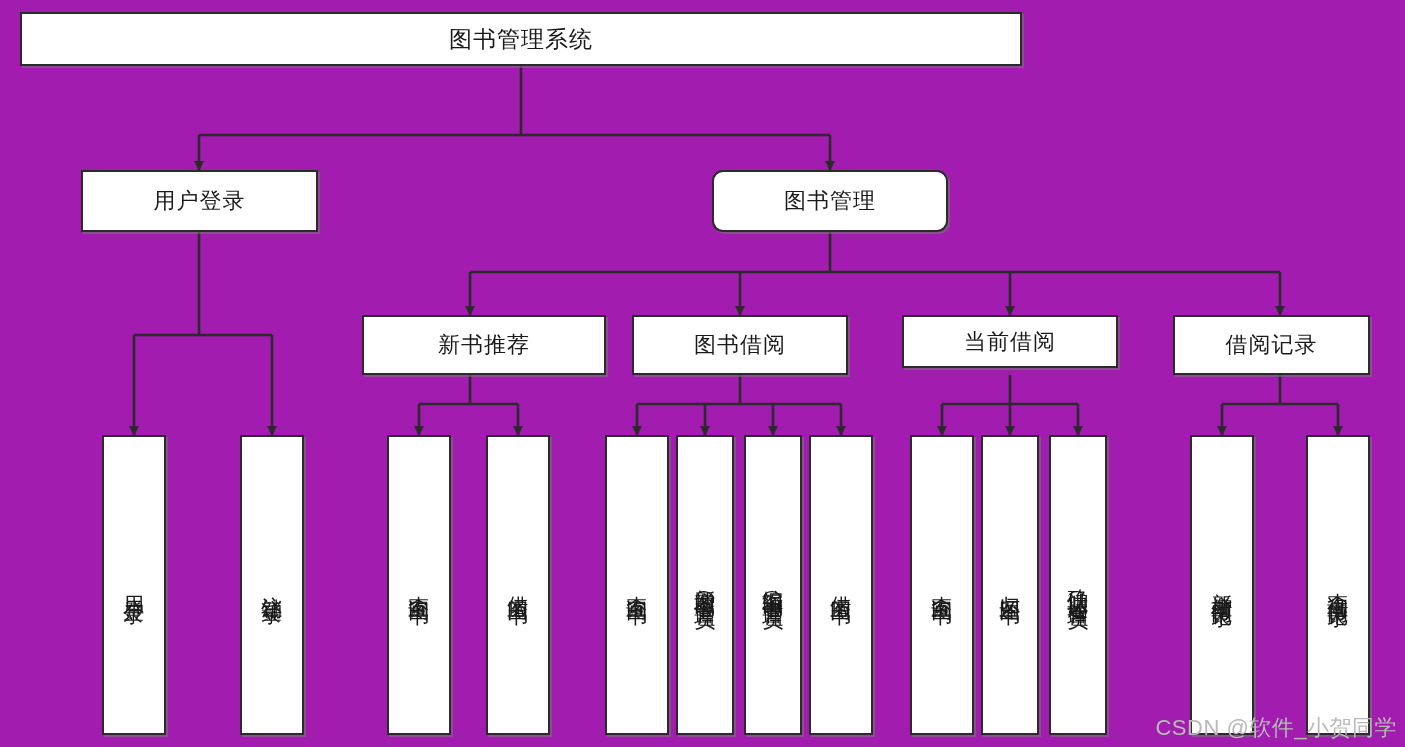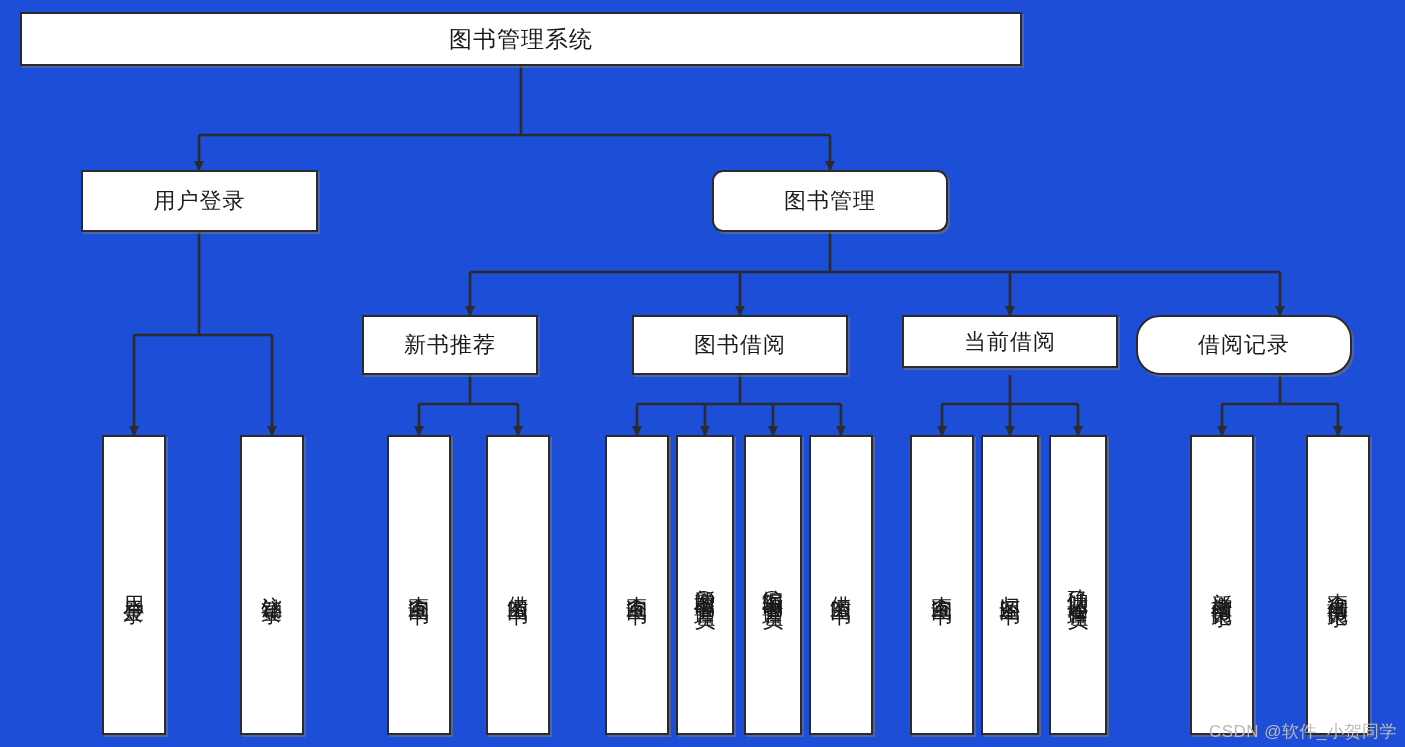--- a/index.html
+++ b/index.html
@@ -7,21 +7,21 @@
     padding: 0;
     background: #ffffff;
   }
   body {
     font-family: "Liberation Sans", "DejaVu Sans", sans-serif;
   }
   #canvas {
     position: relative;
     width: 1405px;
     height: 747px;
-    background: #1d4ed8;
+    background: #a21caf;
     overflow: hidden;
   }
   svg#wires {
     position: absolute;
     left: 0;
     top: 0;
     width: 1405px;
     height: 747px;
     pointer-events: none;
   }
@@ -52,21 +52,21 @@
     font-size: 21px;
     line-height: 1.3;
     letter-spacing: 3px;
     white-space: nowrap;
   }
   .node.root .label { font-size: 23px; }
   #watermark {
     position: absolute;
     right: 8px;
     bottom: 4px;
-    font-size: 17px;
+    font-size: 22px;
     color: #b9b9b9;
     white-space: nowrap;
     letter-spacing: 0.5px;
   }
 </style>
 </head>
 <body>
 
 <div id="canvas">
 
@@ -124,30 +124,30 @@
     <span class="label">图书管理系统</span>
   </div>
 
   <div class="node" style="left:81px; top:170px; width:237px; height:62px;">
     <span class="label">用户登录</span>
   </div>
   <div class="node" style="left:712px; top:170px; width:236px; height:62px;border-radius:11px;">
     <span class="label">图书管理</span>
   </div>
 
-  <div class="node" style="left:362px; top:315px; width:176px; height:60px;">
+  <div class="node" style="left:362px; top:315px; width:244px; height:60px;">
     <span class="label">新书推荐</span>
   </div>
   <div class="node" style="left:632px; top:315px; width:216px; height:60px;">
     <span class="label">图书借阅</span>
   </div>
   <div class="node" style="left:902px; top:315px; width:216px; height:53px;">
     <span class="label">当前借阅</span>
   </div>
-  <div class="node" style="left:1136px; top:315px; width:216px; height:60px;border-radius:24px;">
+  <div class="node" style="left:1173px; top:315px; width:197px; height:60px;">
     <span class="label">借阅记录</span>
   </div>
 
   <div class="node vertical" style="left:102px; top:435px; width:64px; height:300px;">
     <span class="label">用户登录</span>
   </div>
   <div class="node vertical" style="left:240px; top:435px; width:64px; height:300px;">
     <span class="label">注销登录</span>
   </div>
 

